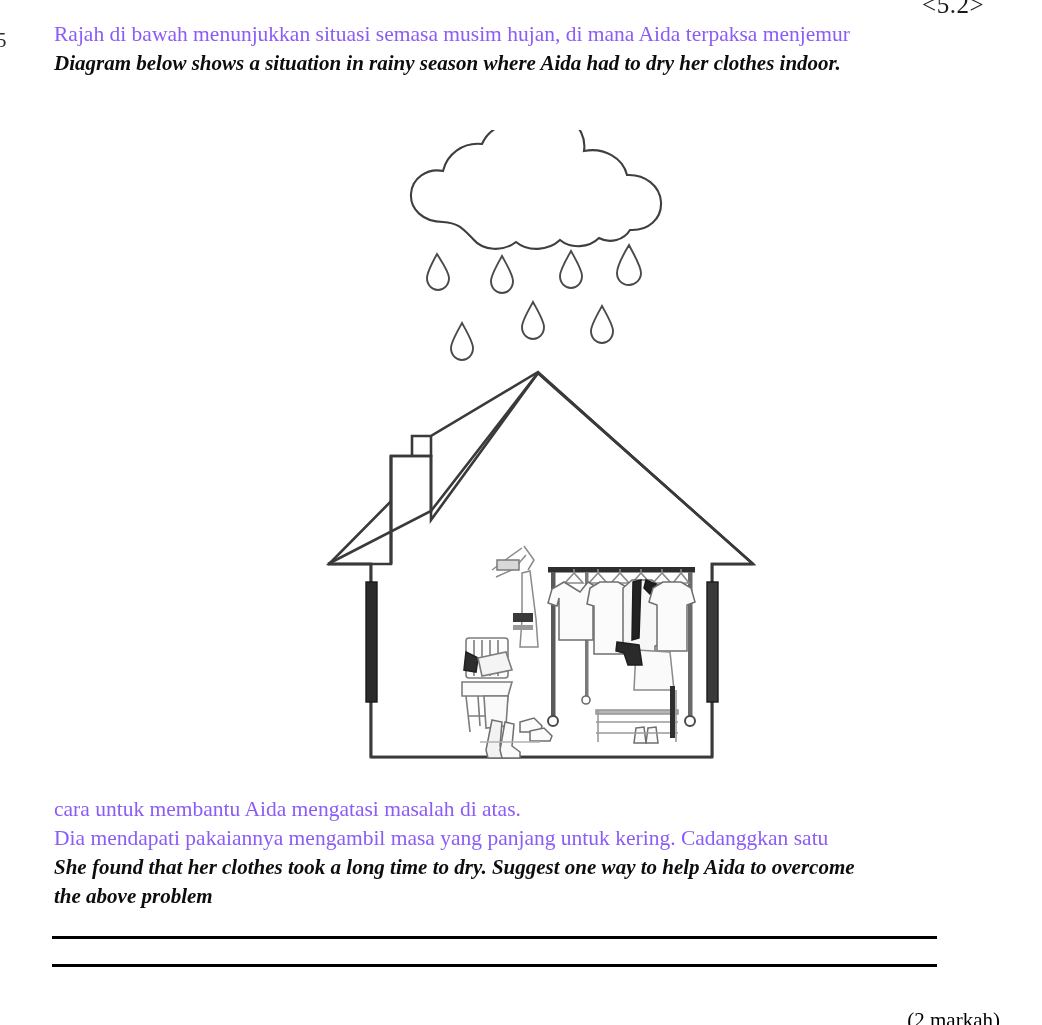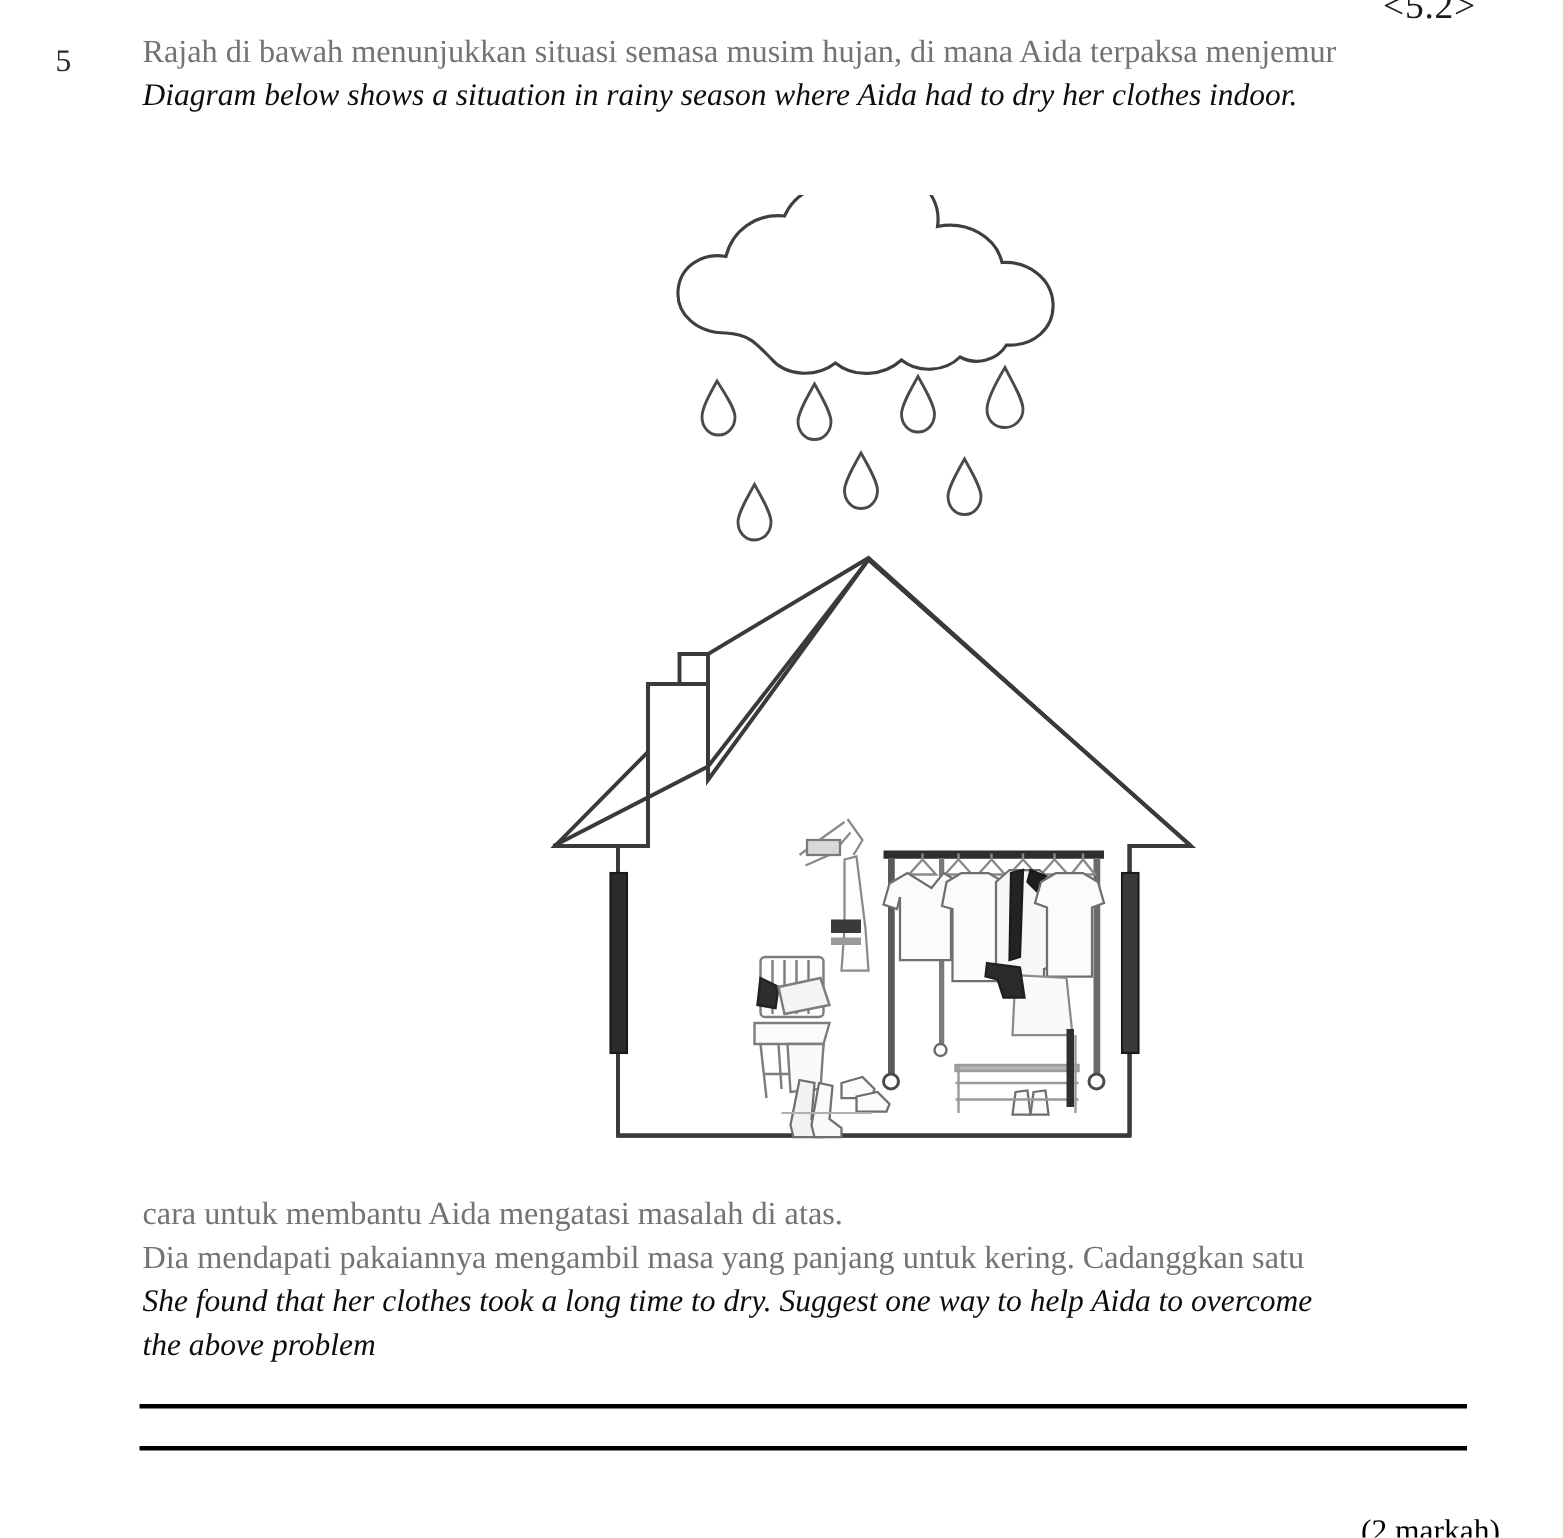--- a/index.html
+++ b/index.html
@@ -12,21 +12,20 @@
     height: 1025px;
     position: relative;
     overflow: hidden;
     font-family: "Liberation Serif", "DejaVu Serif", serif;
     color: #000000;
   }
 
   .page {
     position: absolute;
     inset: 0;
-    margin-left: 41px;
   }
 
   
   .section-marker {
     position: absolute;
     top: -9px;
     right: 58px;
     font-size: 25px;
     letter-spacing: 0.5px;
     color: #1a1a1a;
@@ -53,28 +52,29 @@
   }
   .stem-bottom {
     position: absolute;
     left: 54px;
     top: 795px;
     width: 960px;
   }
   .line-my {
     font-size: 21.5px;
     line-height: 29px;
-    color: #737373;
+    color: #8b5cf6;
     font-style: normal;
   }
   .line-en {
     font-size: 21px;
     line-height: 29px;
     color: #0d0d0d;
     font-style: italic;
+    font-weight: bold;
   }
 
   
   .answer-lines {
     position: absolute;
     left: 52px;
     top: 936px;
     width: 885px;
   }
   .rule {

